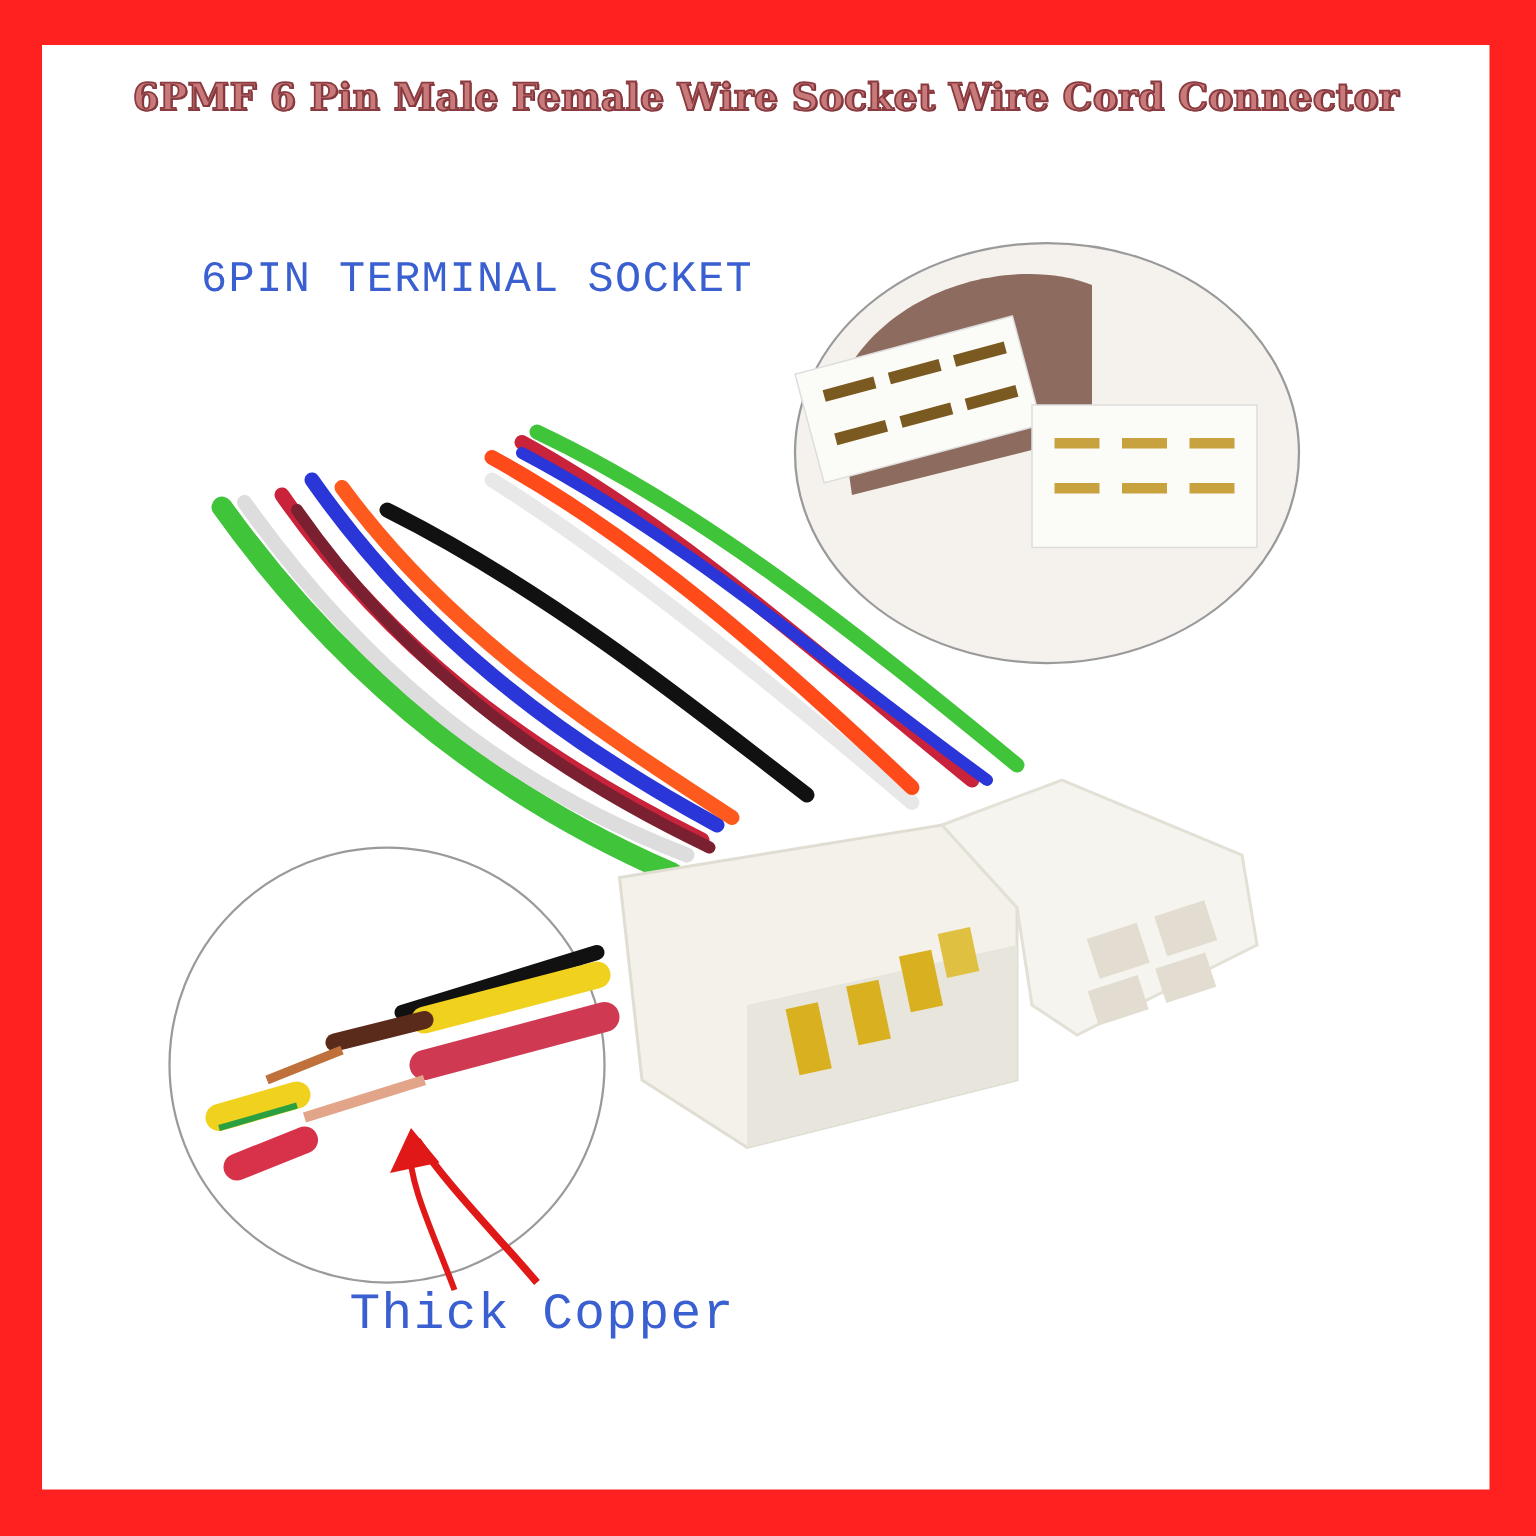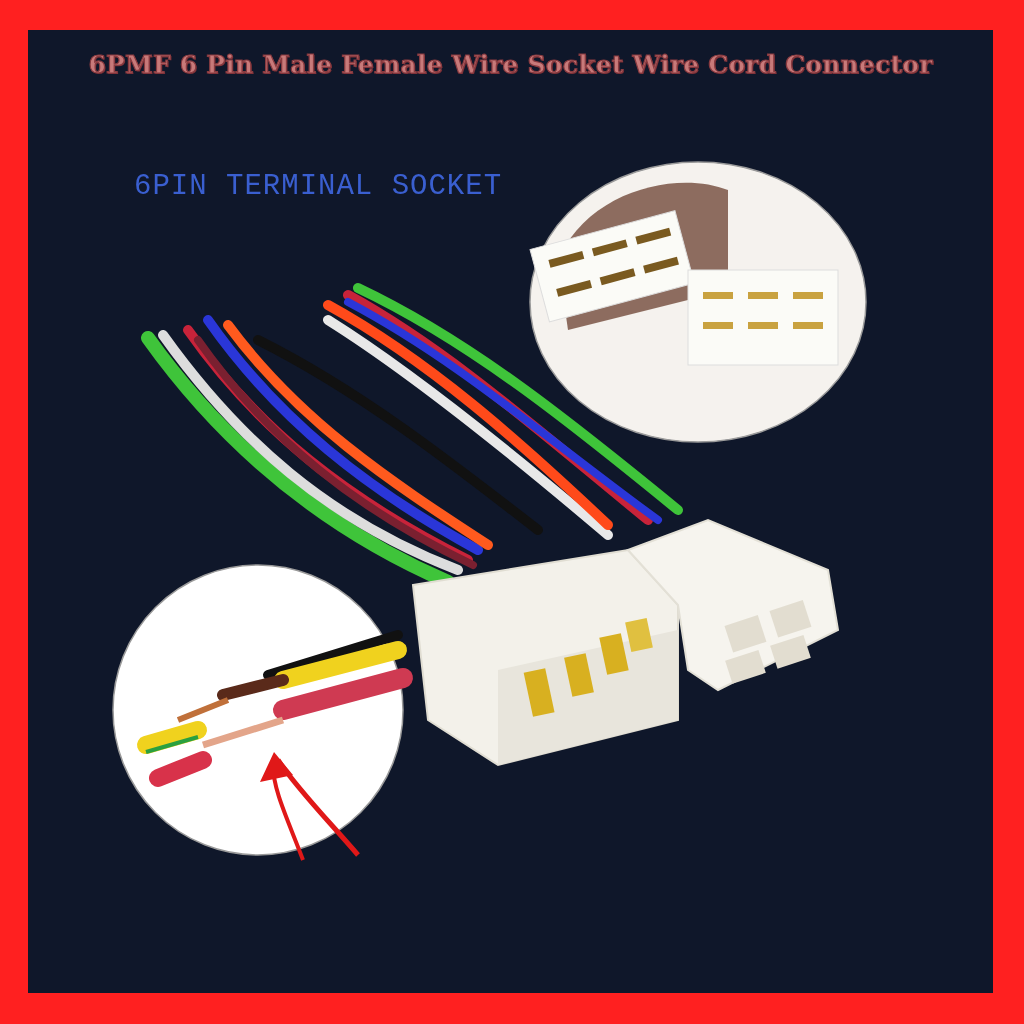--- a/index.html
+++ b/index.html
@@ -1,17 +1,17 @@
 <!DOCTYPE html>
 <html><head>
 <meta charset="utf-8">
 <style>
   html,body{margin:0;padding:0;}
   body{width:1024px;height:1024px;background:#ff2020;position:relative;overflow:hidden;font-family:"DejaVu Serif",serif;}
-  .frame{position:absolute;left:28px;top:30px;width:965px;height:963px;background:#0f172a;}
+  .frame{position:absolute;left:28px;top:30px;width:965px;height:963px;background:#ffffff;}
   .title{position:absolute;left:0;top:20px;width:100%;text-align:center;font-family:"DejaVu Serif",serif;font-weight:bold;font-size:25px;color:#c87a7a;letter-spacing:0.2px;
     -webkit-text-stroke:1.2px #8a3b40;text-shadow:1px 1px 0 #7a2e35;}
   .label-blue{position:absolute;font-family:Liberation Mono, monospace;color:#3a5fd0;}
   .lbl-socket{left:106px;top:140px;font-size:29px;letter-spacing:1px;}
   .lbl-copper{left:205px;top:828px;font-size:34px;letter-spacing:1px;}
   svg{position:absolute;left:0;top:0;}
 </style>
 </head>
 <body>
 
@@ -87,13 +87,14 @@
       <path d="M175 715 L 255 690" stroke="#e3a58a" stroke-width="7"></path>
       <path d="M130 748 L 175 730" stroke="#d8324a" stroke-width="18" stroke-linecap="round"></path>
 
       <path d="M275 830 C 260 790, 245 760, 245 735" stroke="#e01818" stroke-width="4" fill="none"></path>
       <path d="M330 825 C 300 790, 270 760, 250 730" stroke="#e01818" stroke-width="5" fill="none"></path>
       <path d="M232 752 L 246 722 L 265 745 Z" fill="#e01818"></path>
     </g>
   </svg>
 
   <div class="label-blue lbl-socket">6PIN TERMINAL SOCKET</div>
+  <div class="label-blue lbl-copper">Thick Copper</div>
 </div>
 
 </body></html>

